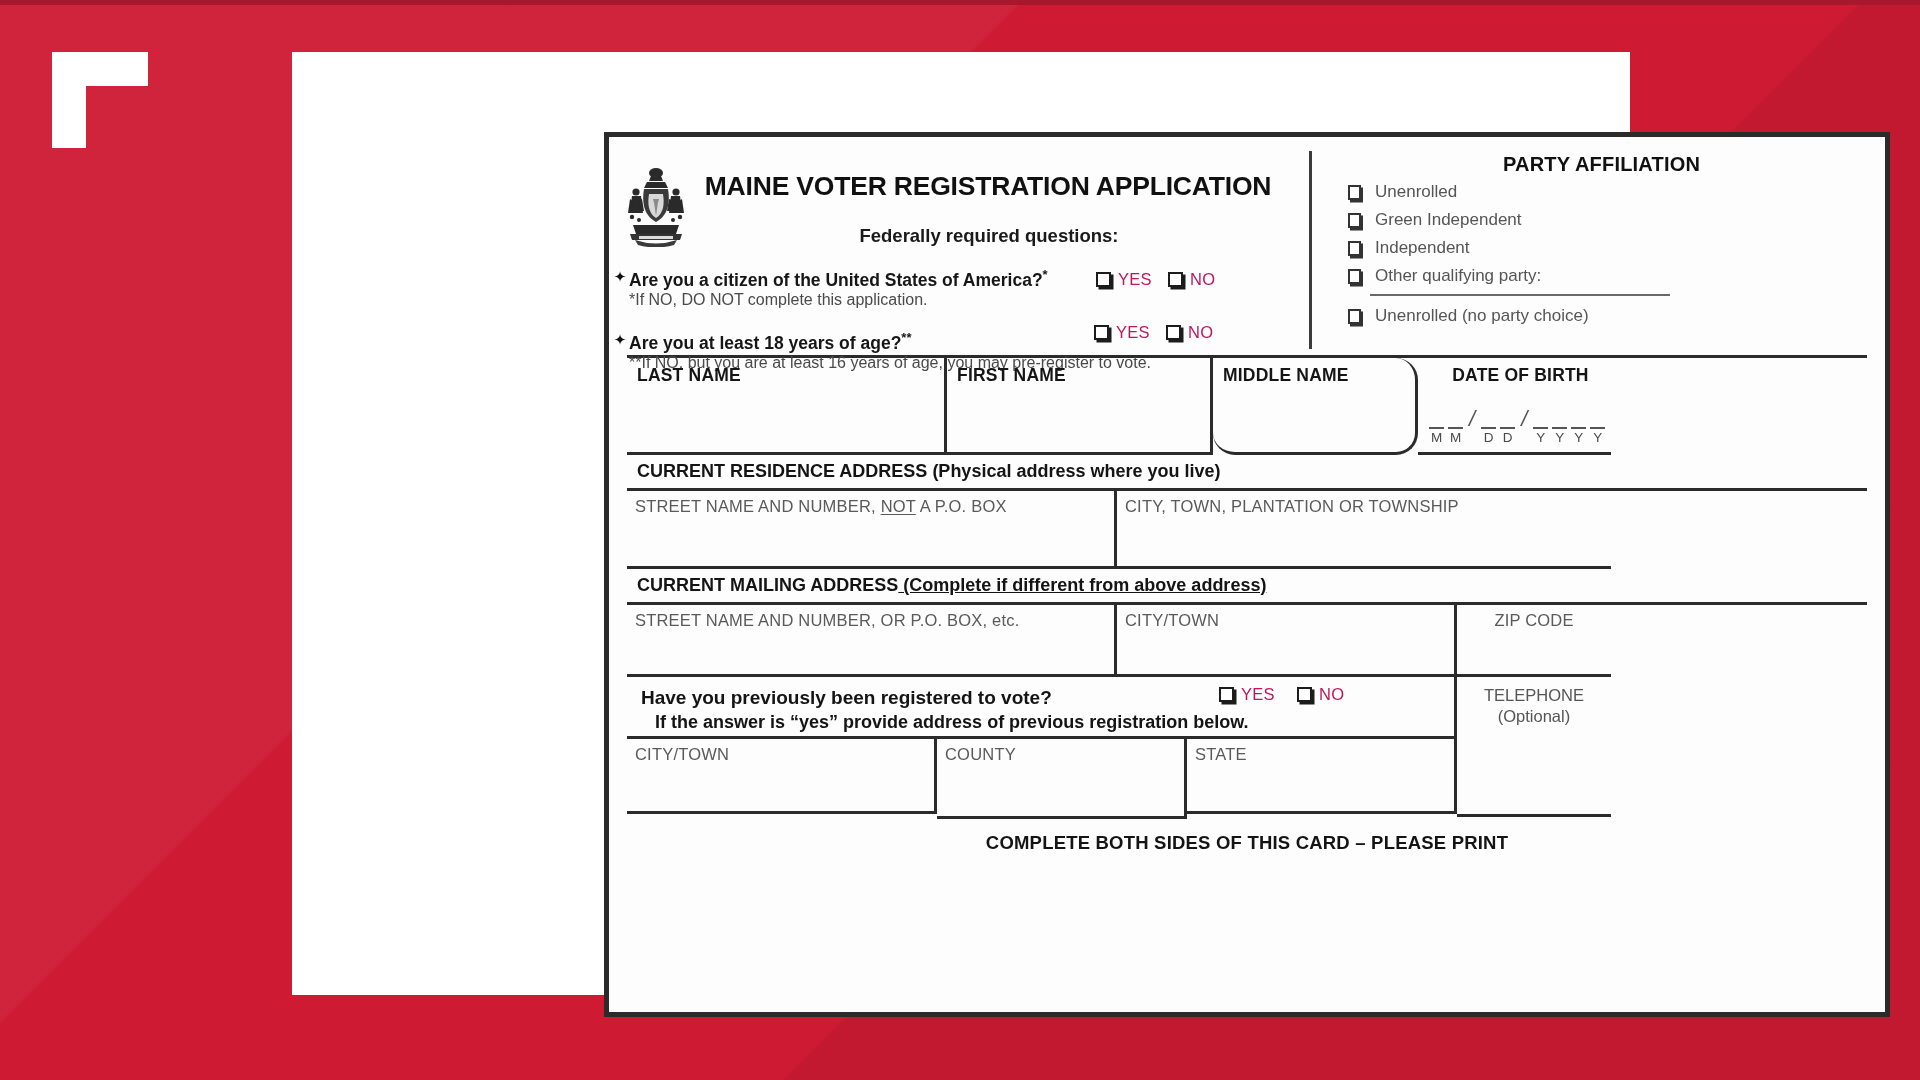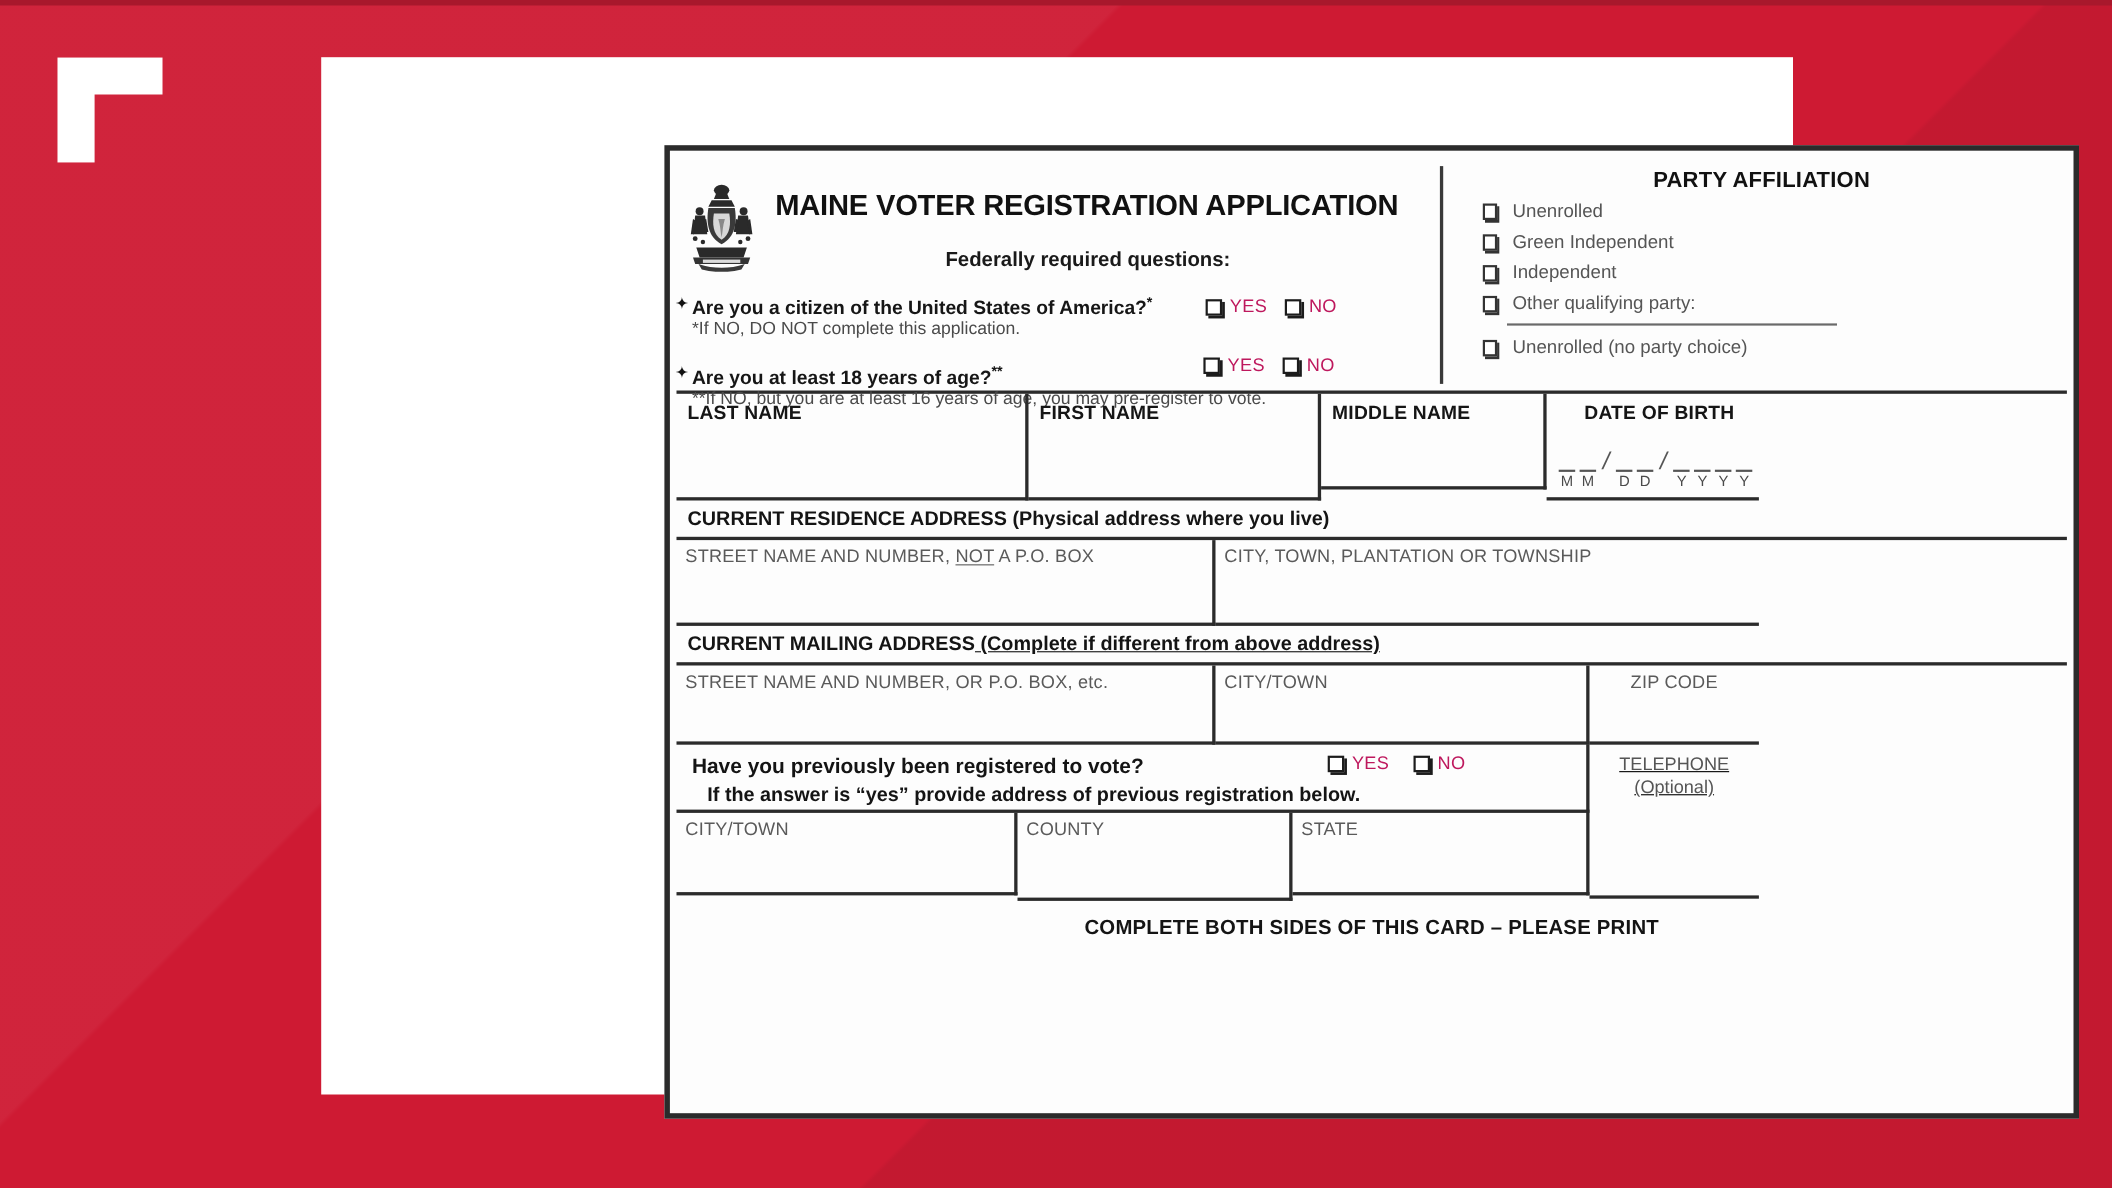--- a/index.html
+++ b/index.html
@@ -217,30 +217,30 @@
 
           <div id="party-line"></div>
 
           <div class="party-row" style="margin-top:10px;">
             <span class="cb-sm"></span>
             <span class="plabel">Unenrolled (no party choice)</span>
           </div>
         </div>
       </div>
 
-      <div class="tbl" style="margin:0 6px;">
+      <div class="tbl" style="margin:0 18px;">
 
         <div class="row">
           <div class="cell" style="width:320px;height:97px;">
             <div class="hd-bold">LAST NAME</div>
           </div>
           <div class="cell" style="width:266px;height:97px;">
             <div class="hd-bold">FIRST NAME</div>
           </div>
-          <div class="cell" style="width:205px;height:87px;">
+          <div class="cell" style="width:205px;height:97px;border-radius:22px;">
             <div class="hd-bold">MIDDLE NAME</div>
           </div>
           <div class="cell" style="width:193px;height:97px;">
             <div class="hd-bold" style="text-align:center;padding-left:12px;">DATE OF BIRTH</div>
             <div id="dob-marks">
               <span class="dmark">
                   <span class="bar"></span>
                   <span class="ltr">M</span>
                 </span>
               <span class="dmark">
@@ -339,21 +339,21 @@
                 <div class="hd-light">CITY/TOWN</div>
               </div>
               <div class="cell" style="width:250px;height:80px;border-bottom:3px solid #2b2b2b;">
                 <div class="hd-light">COUNTY</div>
               </div>
               <div class="cell" style="width:270px;height:75px;border-bottom:3px solid #2b2b2b;border-right:3px solid #2b2b2b;">
                 <div class="hd-light">STATE</div>
               </div>
             </div>
           </div>
-          <div class="cell" style="width:154px;height:140px;border-right:none;border-bottom:3px solid #2b2b2b;text-decoration:underline;">
+          <div class="cell" style="width:154px;height:140px;border-right:none;border-bottom:3px solid #2b2b2b;">
             <div class="tel-txt">
               <div>TELEPHONE</div>
               <div>(Optional)</div>
             </div>
           </div>
         </div>
 
       </div>
 
       <div id="footer">COMPLETE BOTH SIDES OF THIS CARD – PLEASE PRINT</div>

